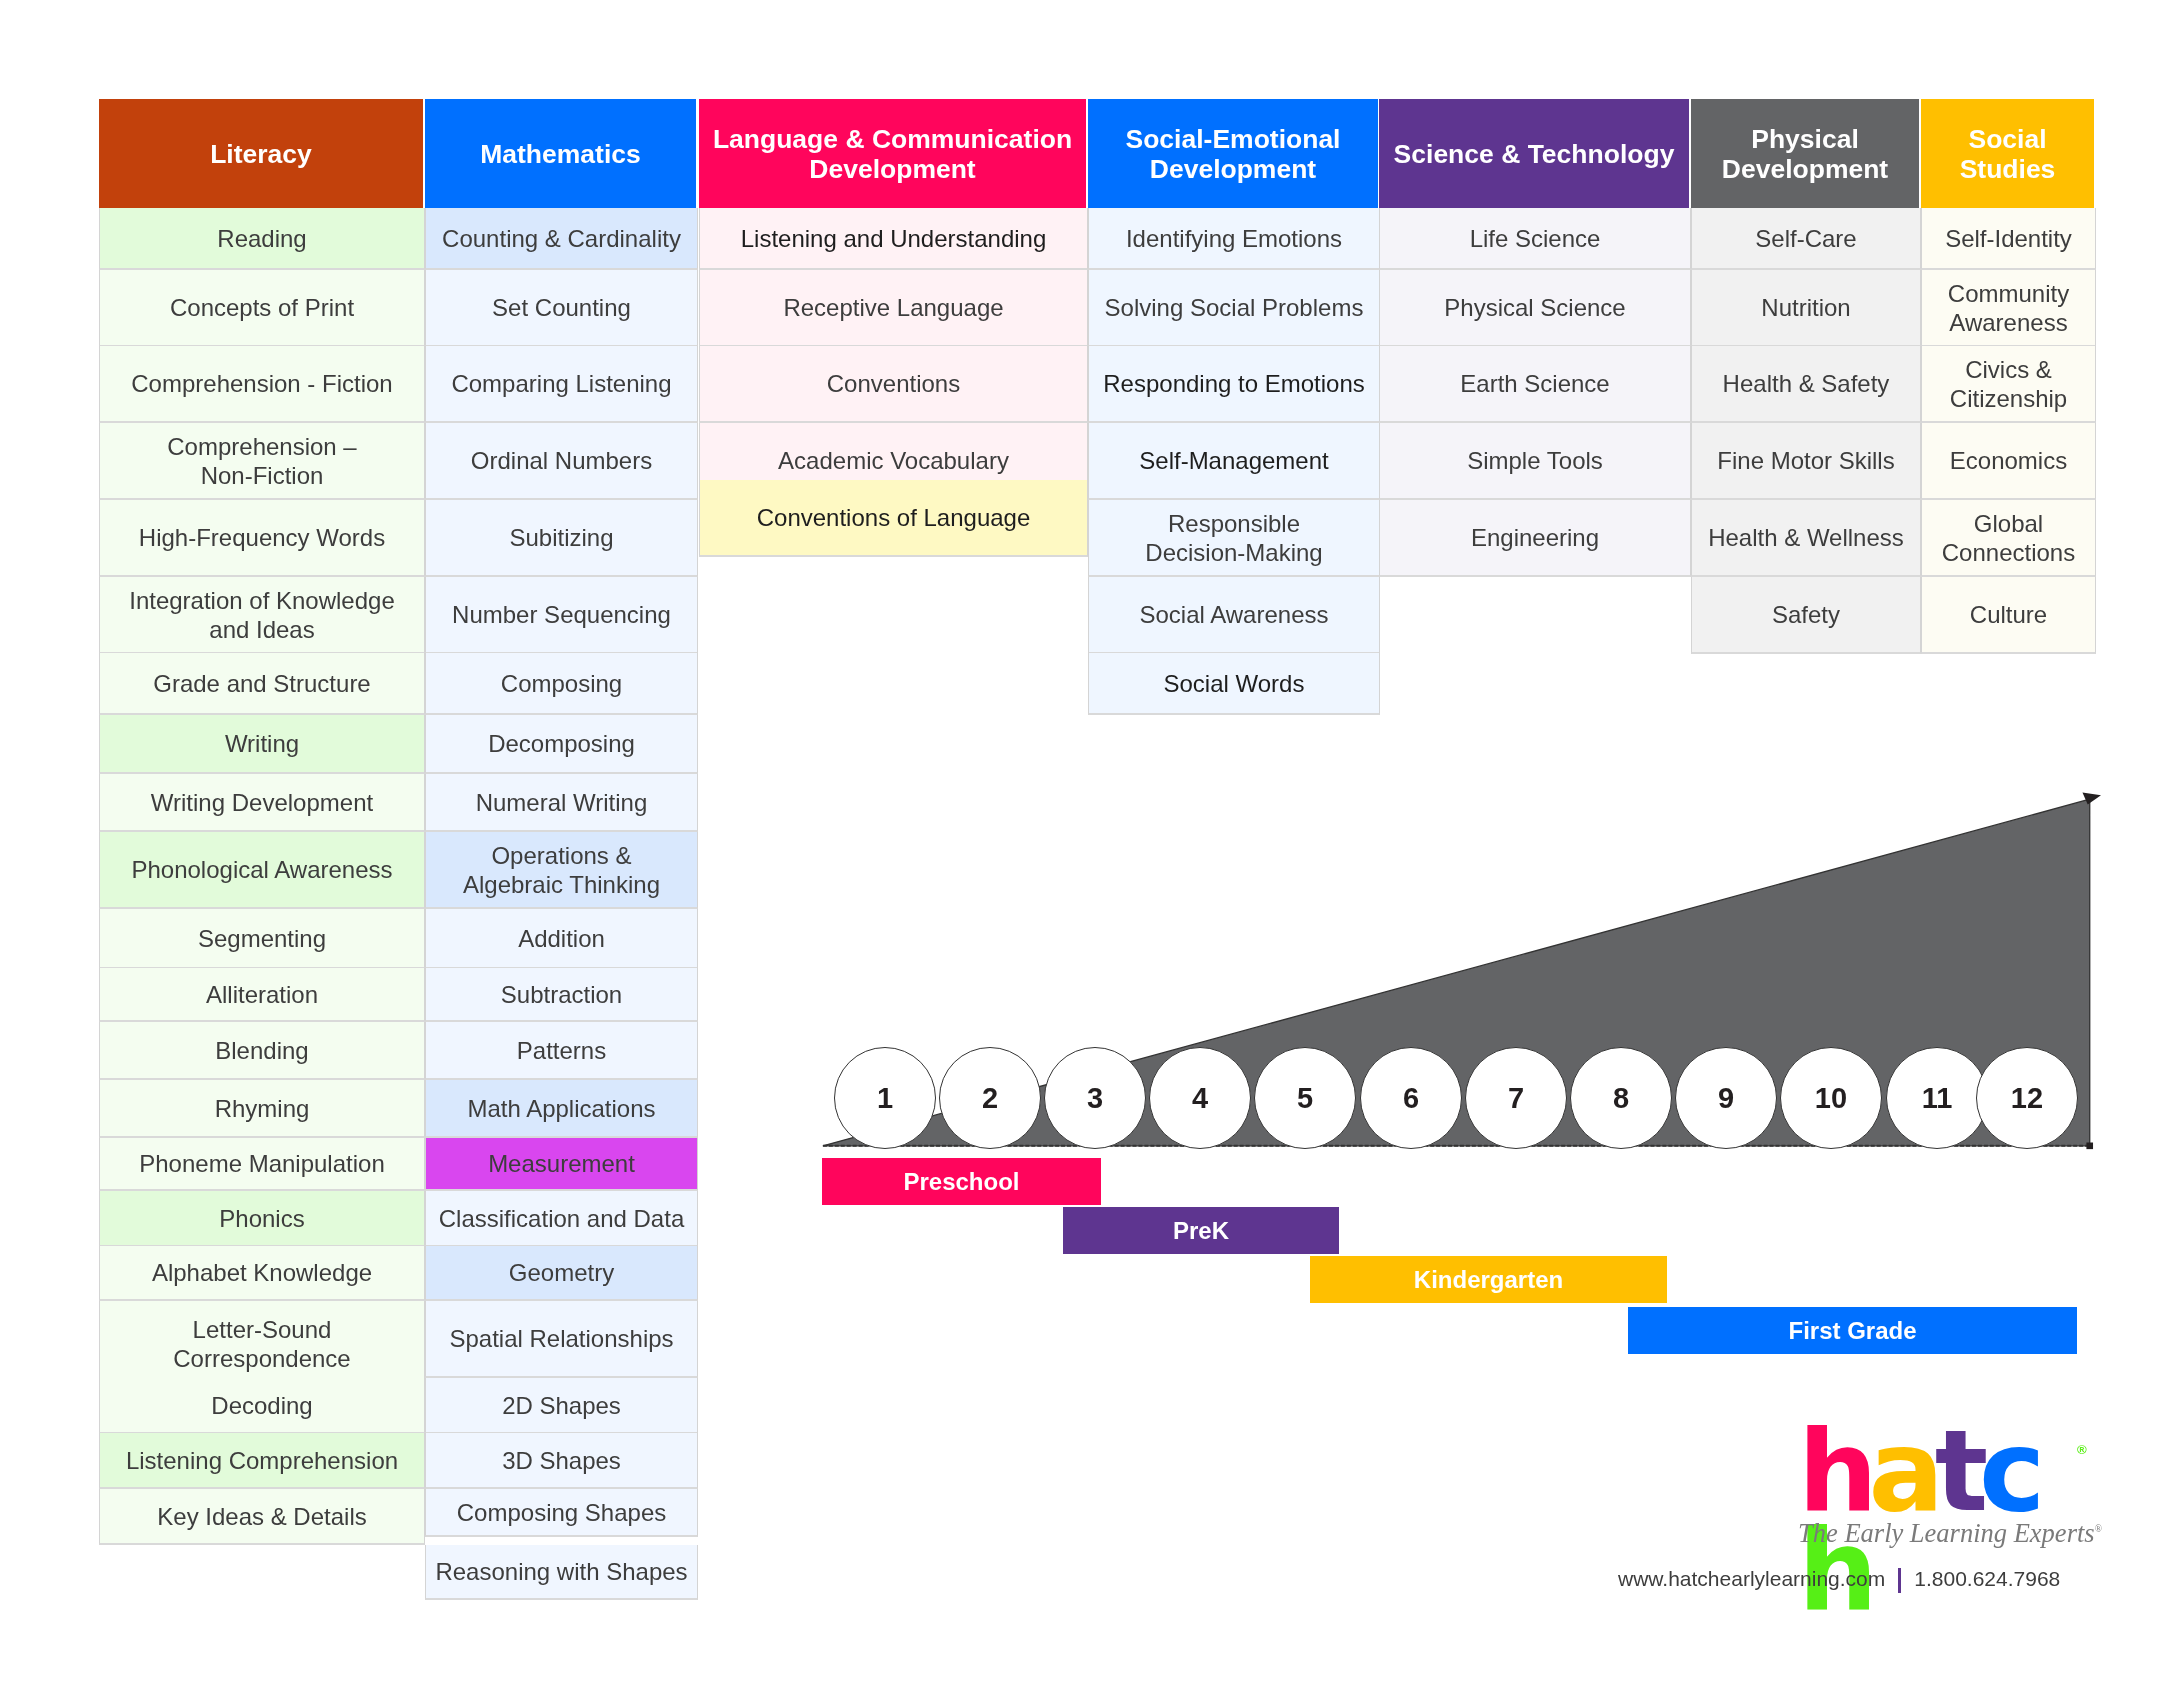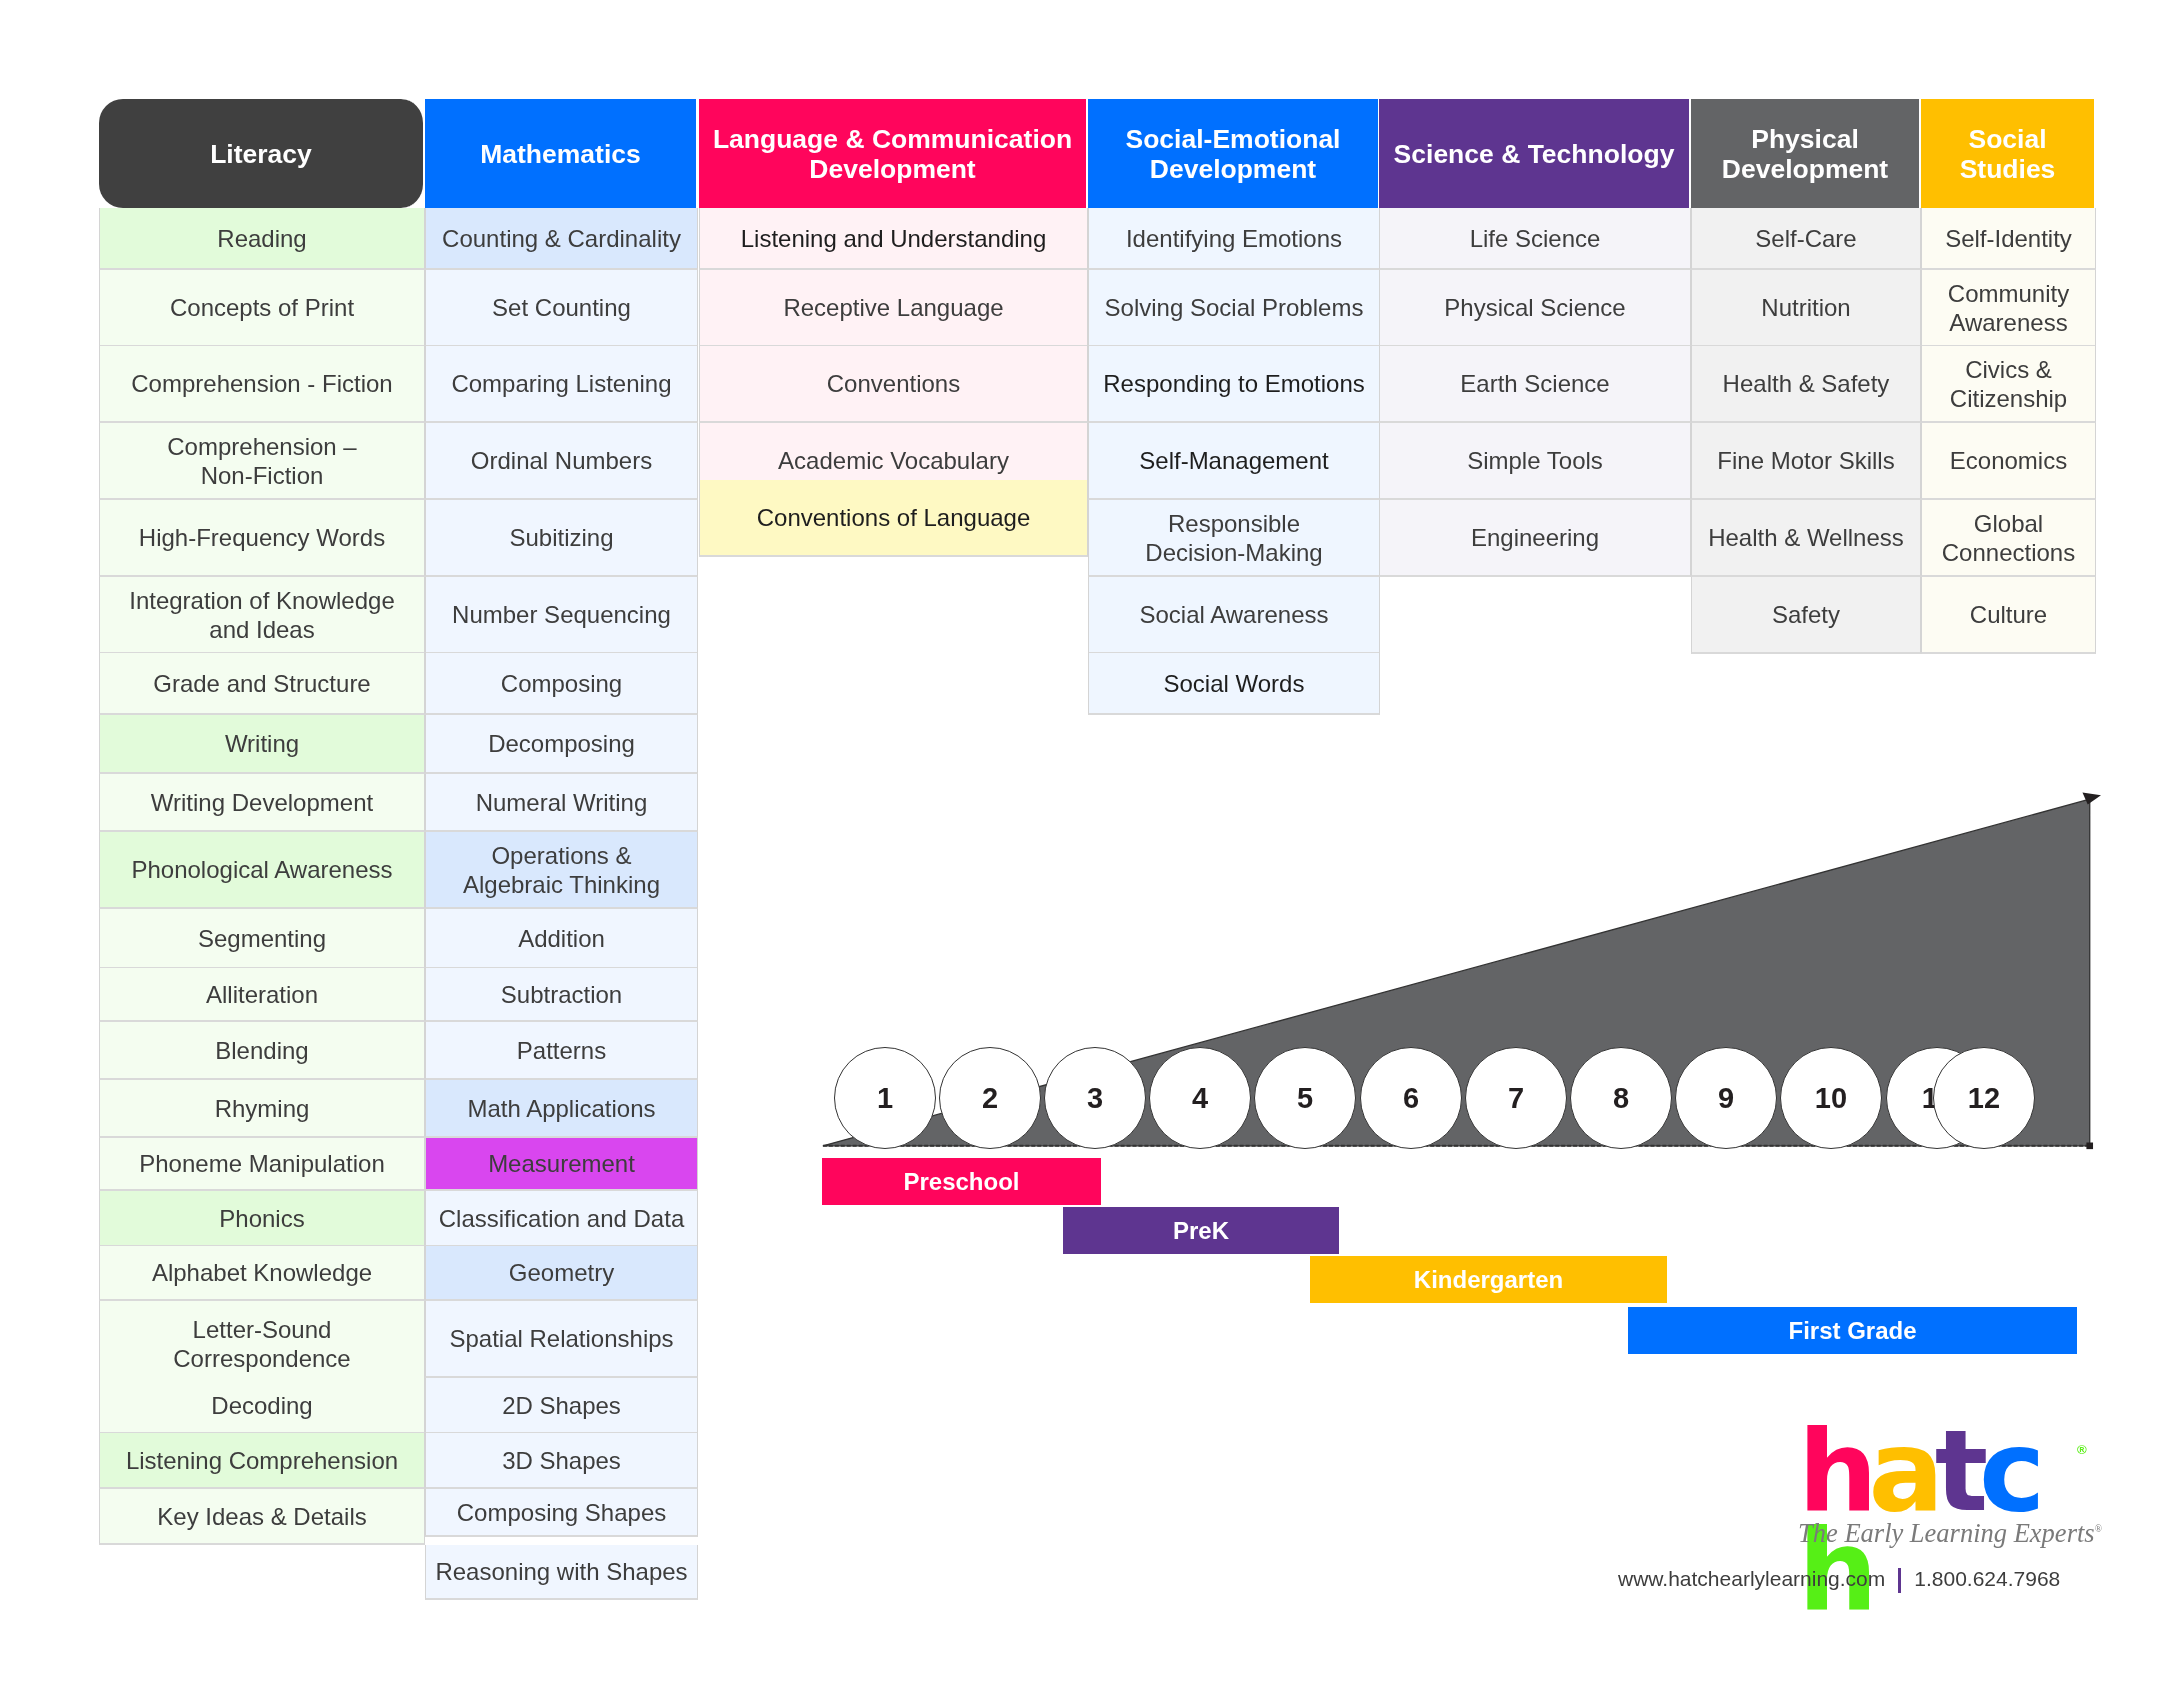--- a/index.html
+++ b/index.html
@@ -26,21 +26,21 @@
   #tagline { position:absolute; left:1798px; top:1518px; font-family:"Liberation Serif", serif; font-style:italic; color:#7a7a7a; font-size:26.5px; }
   #tagline sup { font-size:9.3px; }
   #footer { position:absolute; top:1567px; left:1618px; font-size:21px; color:#3d3d3d; white-space:nowrap; }
   #footer .sep { display:inline-block; width:2.6px; height:25px; background:#5e3590; vertical-align:middle; margin:0 13.2px; }
 </style>
 </head>
 <body>
 
 <div id="table">
     <div class="col" style="left: 99px; width: 326px;">
-      <div class="hdr" style="background: #404040; white-space: pre-line; border-radius: 24px;">Literacy</div>
+      <div class="hdr" style="background: #c2410c; white-space: pre-line;">Literacy</div>
       <div class="cell" style="top: 109px; height: 62px; background: rgb(226, 251, 218); white-space: pre-line;">Reading</div>
       <div class="cell" style="top: 171px; height: 77px; background: rgb(244, 253, 240); white-space: pre-line;">Concepts of Print</div>
       <div class="cell" style="top: 247px; height: 77px; background: rgb(244, 253, 240); white-space: pre-line;">Comprehension - Fiction</div>
       <div class="cell" style="top: 324px; height: 77px; background: rgb(244, 253, 240); white-space: pre-line;">Comprehension –
 Non-Fiction</div>
       <div class="cell" style="top: 401px; height: 77px; background: rgb(244, 253, 240); white-space: pre-line;">High-Frequency Words</div>
       <div class="cell" style="top: 478px; height: 77px; background: rgb(244, 253, 240); white-space: pre-line;">Integration of Knowledge
 and Ideas</div>
       <div class="cell" style="top: 554px; height: 62px; background: rgb(244, 253, 240); white-space: pre-line;">Grade and Structure</div>
       <div class="cell" style="top: 616px; height: 59px; background: rgb(226, 251, 218); white-space: pre-line;">Writing</div>
@@ -151,21 +151,21 @@
     <div class="circle" style="left: 939px; top: 1047px;">2</div>
     <div class="circle" style="left: 1044px; top: 1047px;">3</div>
     <div class="circle" style="left: 1149px; top: 1047px;">4</div>
     <div class="circle" style="left: 1254px; top: 1047px;">5</div>
     <div class="circle" style="left: 1360px; top: 1047px;">6</div>
     <div class="circle" style="left: 1465px; top: 1047px;">7</div>
     <div class="circle" style="left: 1570px; top: 1047px;">8</div>
     <div class="circle" style="left: 1675px; top: 1047px;">9</div>
     <div class="circle" style="left: 1780px; top: 1047px;">10</div>
     <div class="circle" style="left: 1886px; top: 1047px;">11</div>
-    <div class="circle" style="left: 1933px; top: 1047px;">12</div>
+    <div class="circle" style="left: 1976px; top: 1047px;">12</div>
   </div>
 <div id="grades">
     <div class="grade" style="left: 822px; top: 1158px; width: 279px; background: rgb(255, 5, 92);">Preschool</div>
     <div class="grade" style="left: 1063px; top: 1207px; width: 276px; background: rgb(94, 53, 144);">PreK</div>
     <div class="grade" style="left: 1310px; top: 1256px; width: 357px; background: rgb(255, 191, 0);">Kindergarten</div>
     <div class="grade" style="left: 1628px; top: 1307px; width: 449px; background: rgb(0, 112, 255);">First Grade</div>
   </div>
 
 <div id="logo">
   <div class="word" id="logo-word"><span style="color: rgb(255, 5, 92);">h</span><span style="color: rgb(255, 191, 0);">a</span><span style="color: rgb(94, 53, 144);">t</span><span style="color: rgb(0, 112, 255);">c</span><span style="color: rgb(86, 239, 22);">h</span></div>

